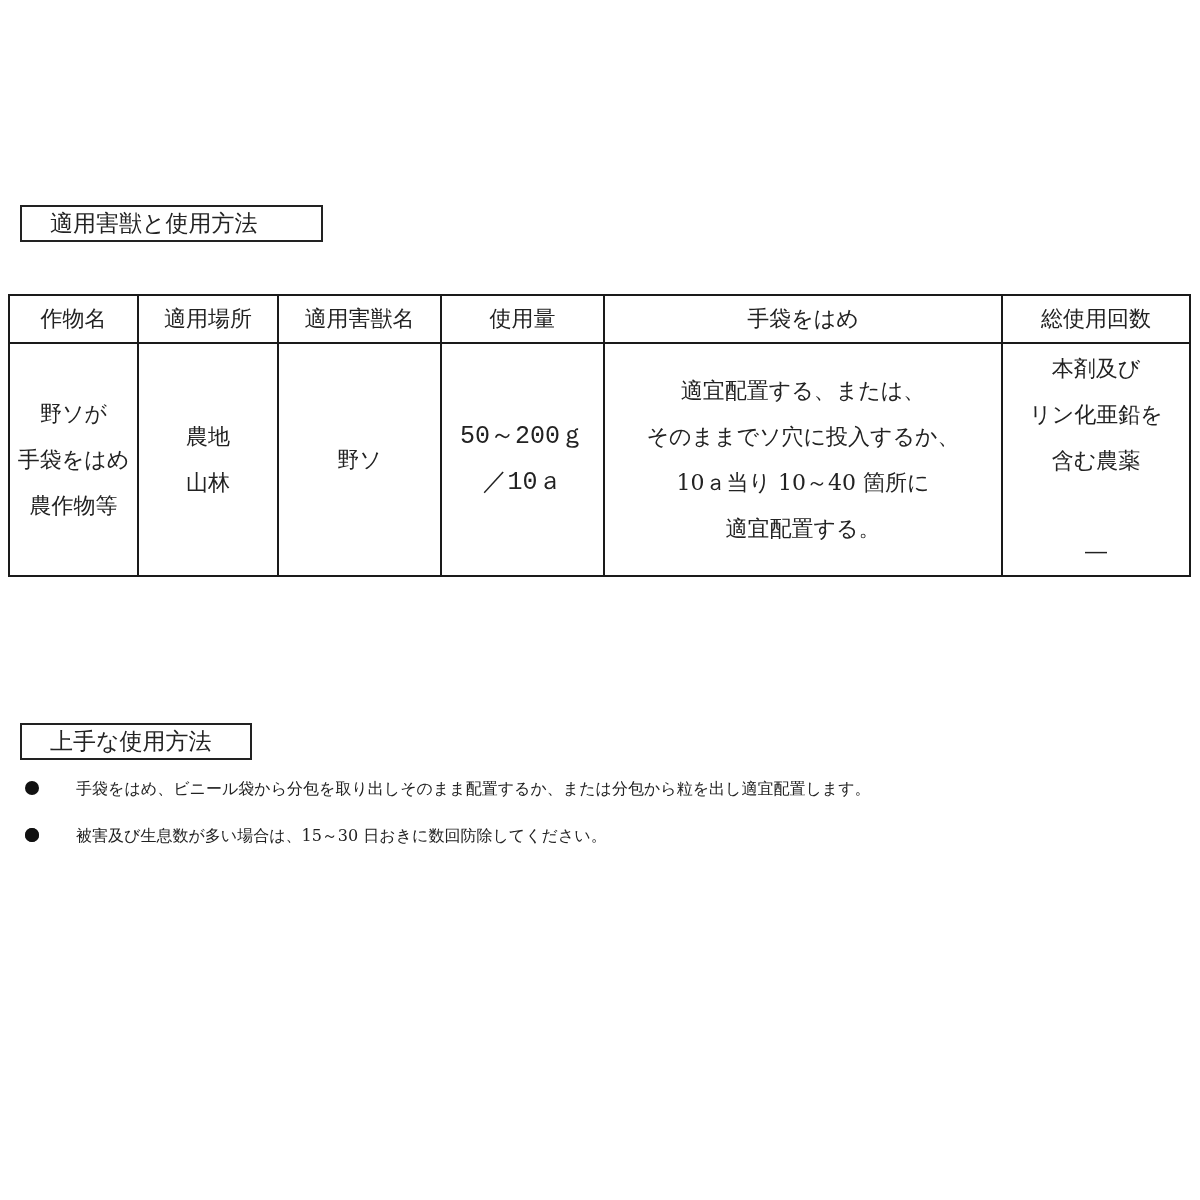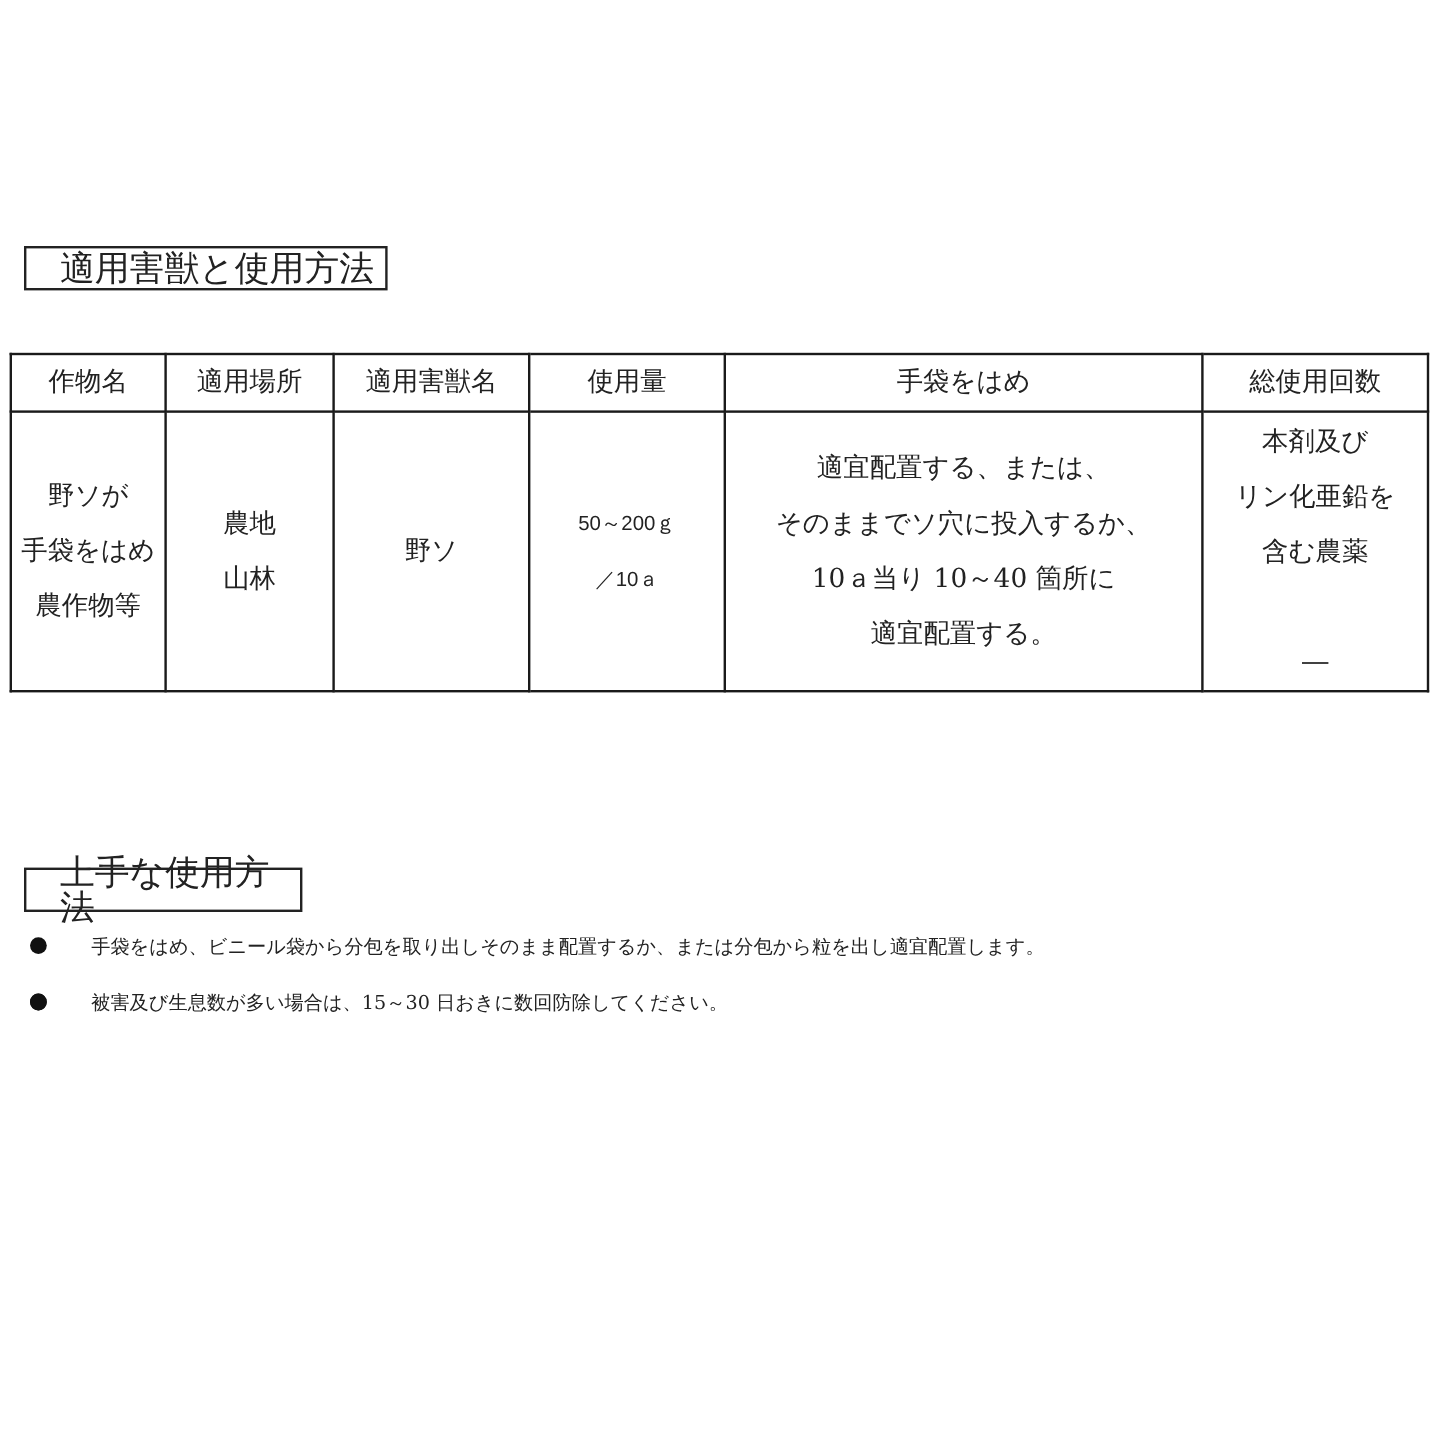--- a/index.html
+++ b/index.html
@@ -5,21 +5,21 @@
   html, body { margin: 0; padding: 0; background: #ffffff; }
   body {
     width: 1200px; height: 1200px; position: relative; overflow: hidden;
     font-family: "DejaVu Serif", "Liberation Serif", serif;
     color: #222;
   }
   .section-title {
     position: absolute;
     border: 2px solid #222;
     box-sizing: border-box;
-    font-size: 29px;
+    font-size: 23px;
     line-height: 1;
     display: flex; align-items: center;
     padding-left: 28px;
     background: #fff;
   }
   #title1 { left: 20px; top: 205px; width: 303px; height: 37px; }
   #title2 { left: 20px; top: 723px; width: 232px; height: 37px; }
 
   table.usage {
     position: absolute; left: 8px; top: 294px;
@@ -31,21 +31,21 @@
   table.usage td, table.usage th {
     border: 2px solid #1a1a1a;
     text-align: center;
     vertical-align: middle;
     font-weight: normal;
     padding: 0;
     line-height: 46px;
   }
   table.usage th { height: 46px; }
   .cell-lines span { display: block; }
-  .sans { font-family: Liberation Sans, sans-serif; font-size: 17px; margin-top: 16px; }
+  .sans { font-family: Liberation Mono, monospace; font-size: 25px; margin-top: 16px; }
   .last-cell { vertical-align: top !important; padding-top: 2px !important; }
   .last-cell .dash { margin-top: 45px; }
 
   .bullets {
     position: absolute; left: 22px; top: 766px; width: 1150px;
     list-style: none; margin: 0; padding: 0;
     font-size: 16px;
   }
   .bullets li {
     position: relative;

